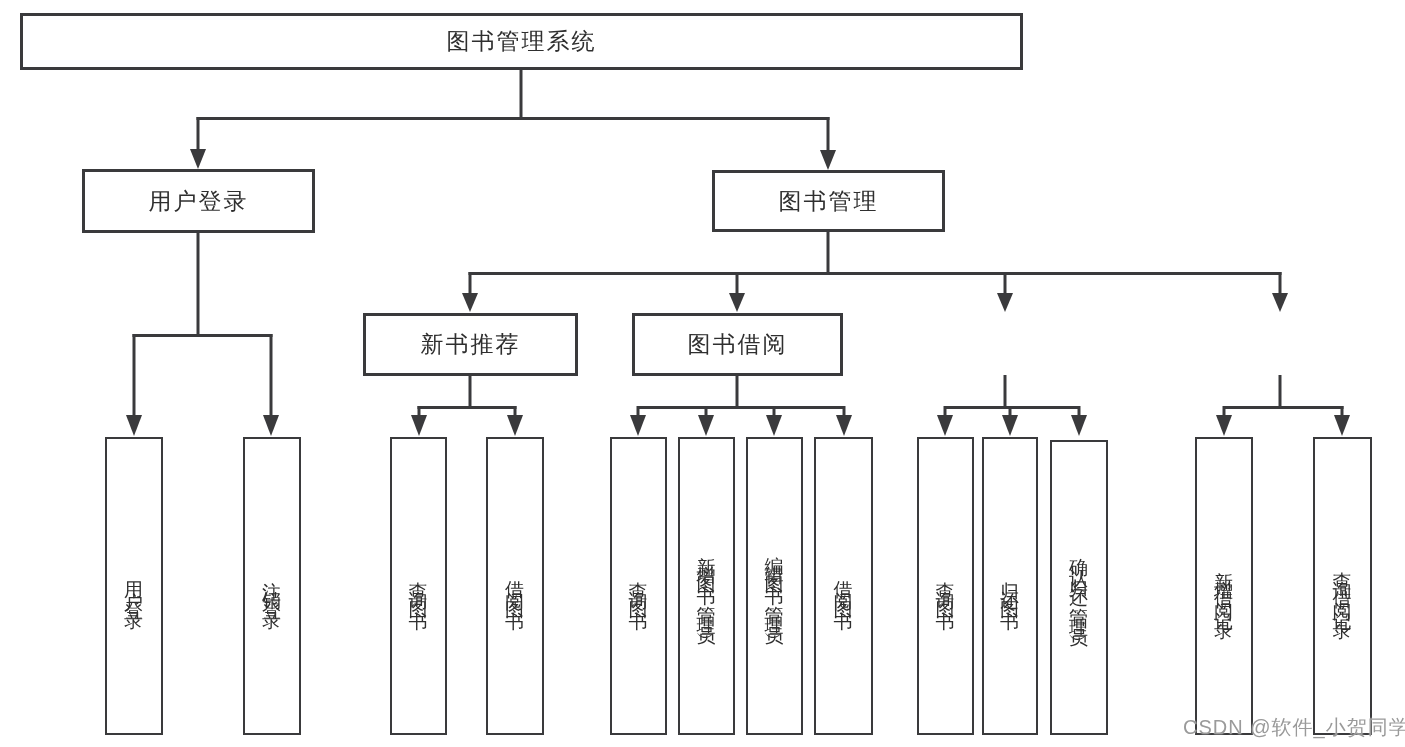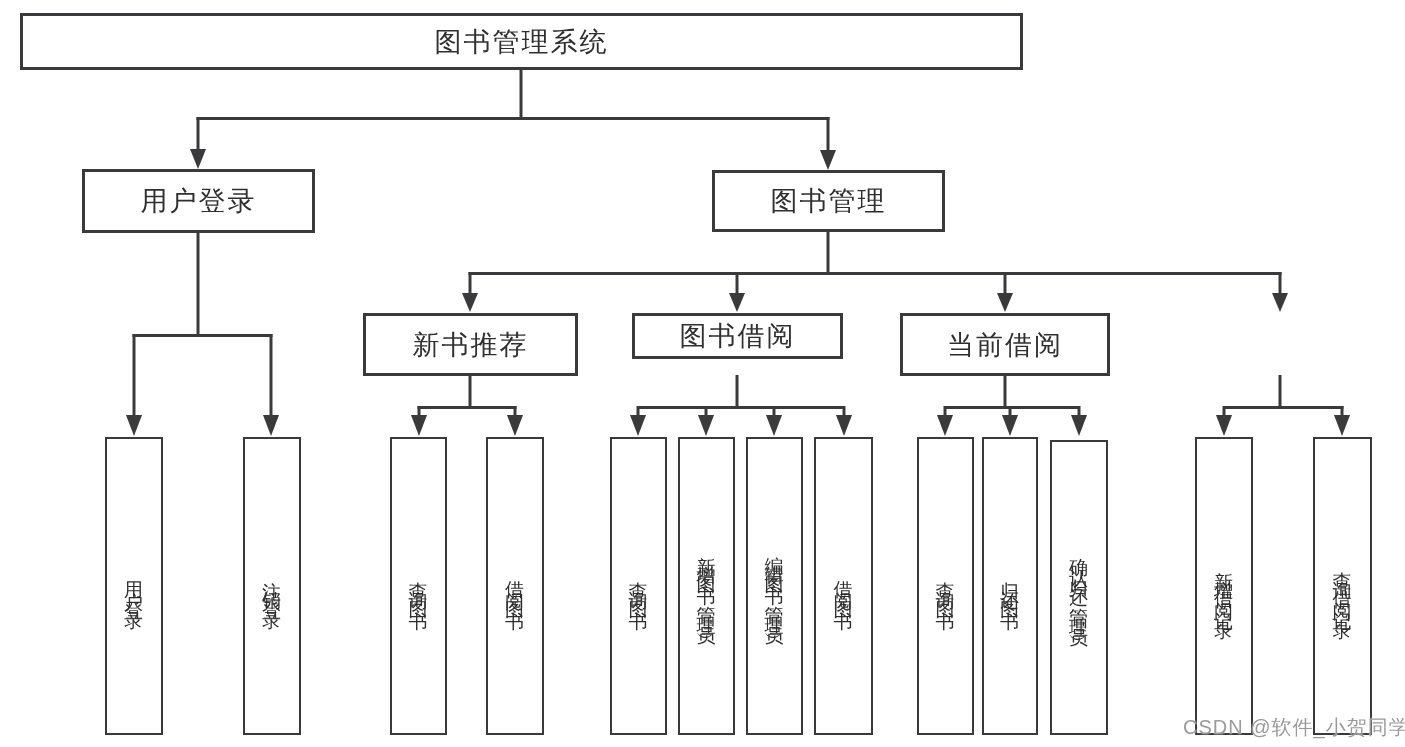--- a/index.html
+++ b/index.html
@@ -8,21 +8,21 @@
     font-family:"Liberation Sans","DejaVu Sans",sans-serif;overflow:hidden;
   }
   .wires{position:absolute;left:0;top:0;z-index:1;}
   .wires line{stroke:#3a3a3c;stroke-width:3;}
   .wires polygon{fill:#3a3a3c;stroke:none;}
   .node{
     position:absolute;box-sizing:border-box;background:#ffffff;
     border:3px solid #3a3a3c;display:flex;align-items:center;justify-content:center;
     color:#2f2f2f;z-index:2;
   }
-  .hnode span{font-size:27px;letter-spacing:2px;white-space:nowrap;}
+  .hnode span{font-size:23px;letter-spacing:2px;white-space:nowrap;}
   .leaf{border-width:2.5px;}
   .leaf span{
     writing-mode:vertical-rl;text-orientation:mixed;
     font-size:19px;line-height:1;letter-spacing:10px;white-space:nowrap;
   }
   .watermark{
     position:absolute;left:1183px;top:714px;z-index:3;
     font-size:20px;color:#9a9a9a;letter-spacing:1px;white-space:nowrap;
     text-shadow:0 0 2px rgba(255,255,255,0.9);
   }
@@ -115,25 +115,22 @@
   <div class="node hnode" style="left:82px;top:169px;width:233px;height:64px">
     <span>用户登录</span>
   </div>
   <div class="node hnode" style="left:712px;top:170px;width:233px;height:62px">
     <span>图书管理</span>
   </div>
 
   <div class="node hnode" style="left:363px;top:313px;width:215px;height:63px">
     <span>新书推荐</span>
   </div>
-  <div class="node hnode" style="left:632px;top:313px;width:211px;height:46px">
+  <div class="node hnode" style="left:632px;top:313px;width:211px;height:63px">
     <span>图书借阅</span>
-  </div>
-  <div class="node hnode" style="left:900px;top:313px;width:210px;height:63px">
-    <span>当前借阅</span>
   </div>
 
   <div class="node leaf" style="left:105px;top:437px;width:58px;height:298px">
     <span>用户登录</span>
   </div>
   <div class="node leaf" style="left:243px;top:437px;width:58px;height:298px">
     <span>注销登录</span>
   </div>
 
   <div class="node leaf" style="left:390px;top:437px;width:57px;height:298px">

